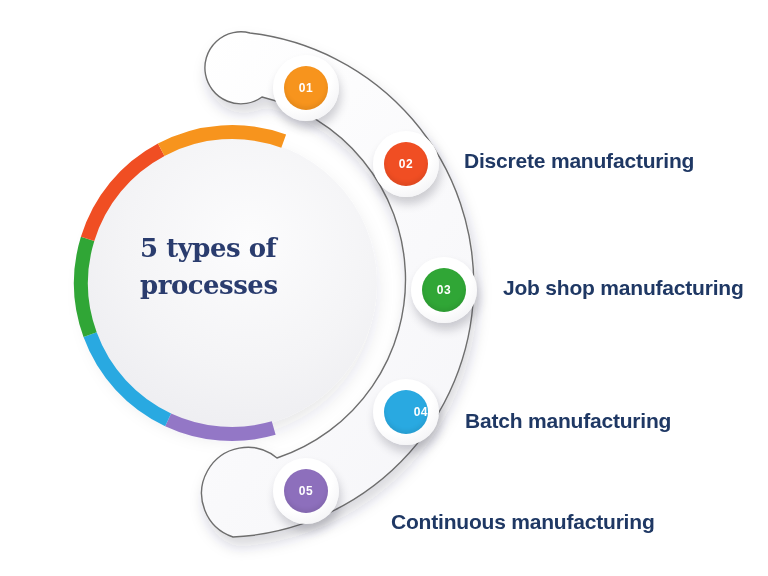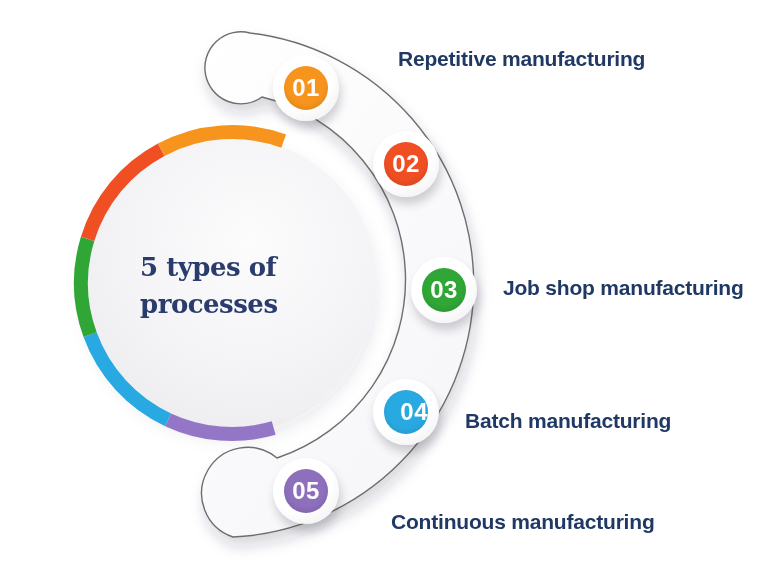--- a/index.html
+++ b/index.html
@@ -22,21 +22,21 @@
     position:absolute; width:66px; height:66px; border-radius:50%;
     background: radial-gradient(circle at 38% 30%, #ffffff 55%, #ebebef 100%);
     box-shadow: 2px 7px 10px rgba(40,40,60,0.22);
   }
   .badge .dot {
     position:absolute; left:11px; top:11px; width:44px; height:44px;
     border-radius:50%; display:flex; align-items:center; justify-content:center;
     box-shadow: inset 0 -3px 4px rgba(0,0,0,0.08);
   }
   .badge .num {
-    color:#ffffff; font-weight:700; font-size:24px; letter-spacing:0.5px;
+    color:#ffffff; font-weight:700; font-size:12px; letter-spacing:0.5px;
   }
 
   
   .label {
     position:absolute; white-space:nowrap;
     font-weight:700; font-size:21px; line-height:26px; letter-spacing:-0.2px;
   }
   .l1 { left:398px; top:46px; }
   .l2 { left:464px; top:148px; }
   .l3 { left:503px; top:275px; }
@@ -81,21 +81,21 @@
     <path d="M 87.6 238.9 A 151 151 0 0 1 161.2 149.7" fill="none" stroke-width="14" stroke="#F04E23"></path>
     <path d="M 161.2 149.7 A 151 151 0 0 1 283.7 141.1" fill="none" stroke-width="14" stroke="#F7941D"></path>
 
     <path d="M 250 33
              A 253 253 0 0 1 233 537
              A 46 46 0 1 1 277 458
              A 188 188 0 0 0 262 97
              A 36 36 0 1 1 250 33 Z" fill="url(#cresGrad)" stroke-width="1.4" filter="url(#cresShadow)" stroke="#6E6E6E"></path>
   </svg>
 
-  <div class="title" style="color: rgb(42, 60, 110); margin-top: 19px;">
+  <div class="title" style="color: rgb(42, 60, 110);">
     <div>5 types of</div>
     <div>processes</div>
   </div>
 
   <div class="badge b1">
     <div class="dot" style="background: rgb(247, 148, 29);">
       <span class="num">01</span>
     </div>
   </div>
   <div class="badge b2">
@@ -112,18 +112,18 @@
     <div class="dot" style="background: rgb(41, 169, 225); justify-content: flex-end;">
       <span class="num">04</span>
     </div>
   </div>
   <div class="badge b5">
     <div class="dot" style="background: rgb(141, 111, 188);">
       <span class="num">05</span>
     </div>
   </div>
 
-  <div class="label l1" style="color: rgb(31, 56, 100);">Repetitive manufacturing</div>
+  <div class="label l2" style="color: rgb(31, 56, 100);">Discrete manufacturing</div>
   <div class="label l4" style="color: rgb(31, 56, 100);">Batch manufacturing</div>
   <div class="label l3" style="color: rgb(31, 56, 100);">Job shop manufacturing</div>
   <div class="label l5" style="color: rgb(31, 56, 100);">Continuous manufacturing</div>
 
 </div>
 
 </body></html>

